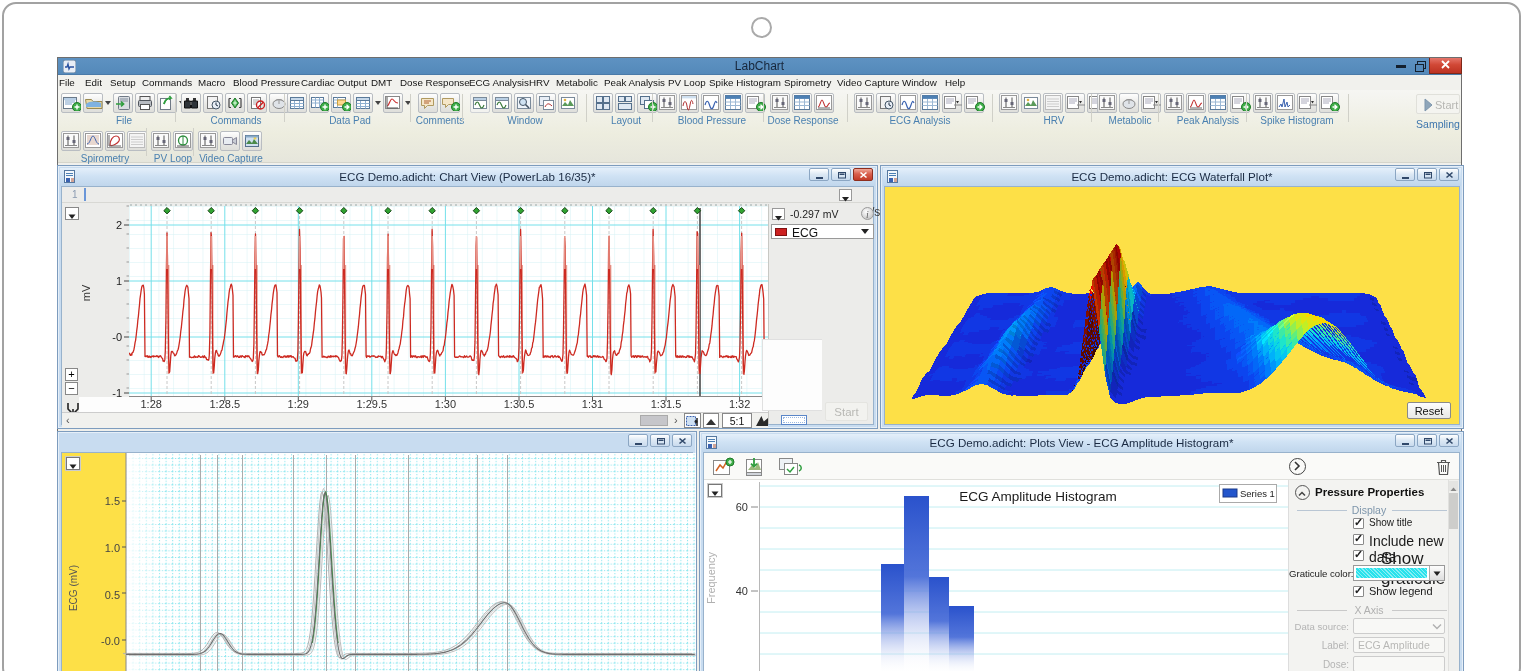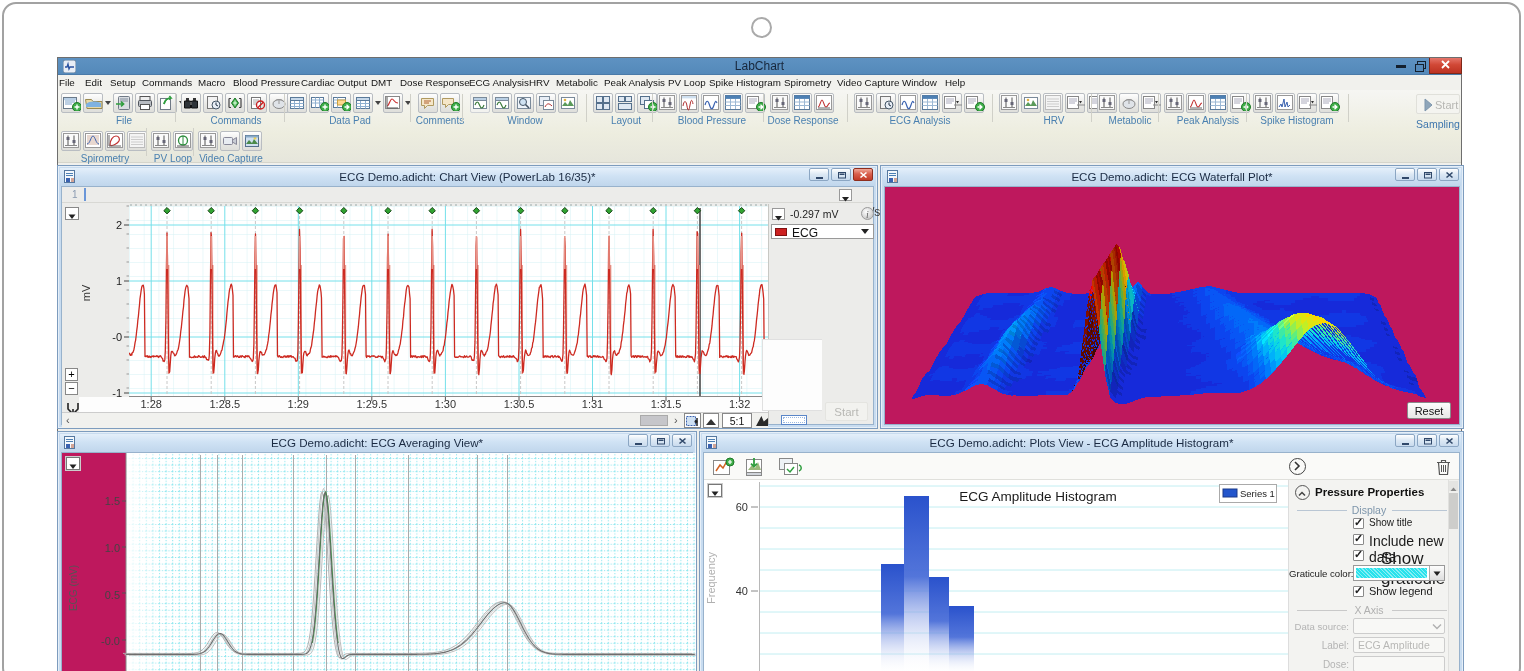--- a/index.html
+++ b/index.html
@@ -33,21 +33,21 @@
   box-shadow:inset 0 0 0 1px rgba(255,255,255,.55)}
 .win .cap{position:absolute;left:2px;right:2px;top:2px;height:18px;
   background:linear-gradient(#e4effa,#cfe2f4 45%,#c0d6ec);
   font-size:11.6px;color:#1a2a42;text-align:center;line-height:17px}
 .win .cap .wic{position:absolute;left:4px;top:2px}
 .wbtns{position:absolute;top:2px;height:13px}
 .wb{display:inline-block;width:20px;height:13px;border:1px solid #8ba6c3;border-radius:2px;
   background:linear-gradient(#fff,#dce8f4 50%,#c9dbee);margin-left:2px;position:relative;vertical-align:top}
 .wb svg{position:absolute;left:0;top:0}
 .wb.red{background:linear-gradient(#f0a898,#d95f4d 45%,#c23b28);border-color:#8e2e1e}
-.body{position:absolute;left:3px;right:3px;top:20px;bottom:3px;background:#be185d;border:1px solid #98b2cc}
+.body{position:absolute;left:3px;right:3px;top:20px;bottom:3px;background:#fde047;border:1px solid #98b2cc}
 .ck{position:absolute;width:11px;height:11px;border:1px solid #8a8a8a;background:#fff;border-radius:1px}
 .ck:after{content:"\2713";position:absolute;left:0px;top:-3px;font-size:11px;color:#222;font-weight:bold}
 </style></head><body>
 <div id="frame"></div>
 <div id="cam"></div>
 <div id="app">
     <div id="tbar">
       <div class="ttl">LabChart</div>
       <svg class="abs" style="left:5px;top:2px" width="13" height="13">
         <rect x="0" y="0" width="13" height="13" rx="2" fill="#e8eef6" stroke="#5a7a9a"></rect>
@@ -2123,26 +2123,20 @@
             <path d="M1375 373L1381 378L1391 384L1392 386L1387 383L1376 374Z" fill="#0856f5"></path>
             <path d="M1386 381L1397 385L1398 388L1387 383Z" fill="#0c45ef"></path>
             <path d="M1391 384L1397 385L1413 388L1418 390L1419 394L1414 391L1398 388L1392 386Z" fill="#1137e4"></path>
             <path d="M1413 388L1418 390L1423 392L1424 395L1419 394L1414 391Z" fill="#162ada"></path>
           </g>
         </svg>
         <div class="abs" style="right:8px;bottom:5px;width:44px;height:17px;border:1px solid #8a8a8a;border-radius:2px;background:linear-gradient(#fdfdfd,#e8e8e6);font-size:11px;color:#111;text-align:center;line-height:16px">Reset</div>
       </div>
     </div>
     <div class="win" style="left:-1px;top:373px;width:640px;height:245px">
-      <div class="cap"><svg class="wic" width="11" height="13">
-          <rect x="0.5" y="0.5" width="10" height="12" fill="#f4f8fc" stroke="#5578a0"></rect>
-          <path d="M2 3.5h7M2 5.5h7" stroke="#4d80b4"></path>
-          <path d="M2 8h4v4h-4z" fill="#3a62b0"></path>
-          <path d="M7 9h3M7 11h3" stroke="#b05030"></path>
-        </svg><span>ECG Demo.adicht: ECG Averaging View*</span></div>
       <div class="wbtns" style="right:4px"><span class="wb"><svg width="19" height="12">
             <rect x="6" y="8" width="7" height="2" fill="#30486a"></rect>
           </svg></span><span class="wb"><svg width="19" height="12">
             <rect x="6.5" y="3.5" width="7" height="5.5" fill="none" stroke="#30486a"></rect>
             <rect x="7.5" y="4.5" width="5" height="1.5" fill="#30486a"></rect>
           </svg></span><span class="wb"><svg width="19" height="12">
             <path d="M6.5 3.5l6 5M12.5 3.5l-6 5" stroke="#30486a" stroke-width="1.6"></path>
           </svg></span></div>
       <div class="body">
         <svg class="abs" style="left:0;top:0" width="634" height="222" viewBox="60 450 634 222">

